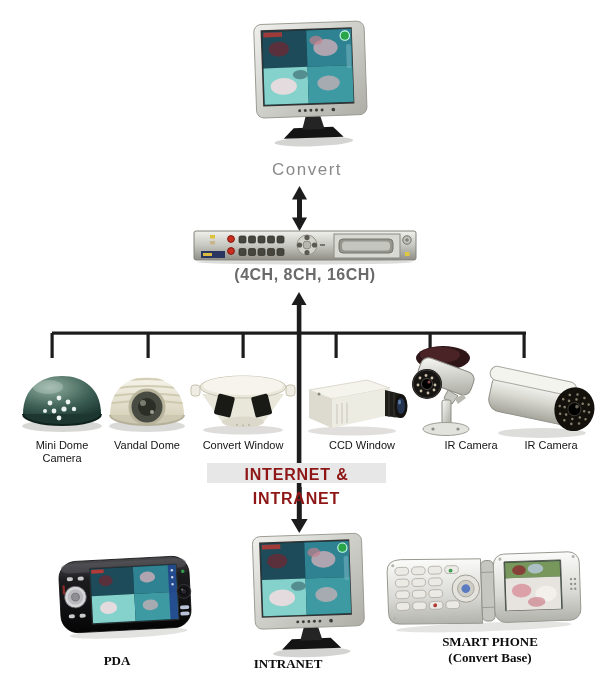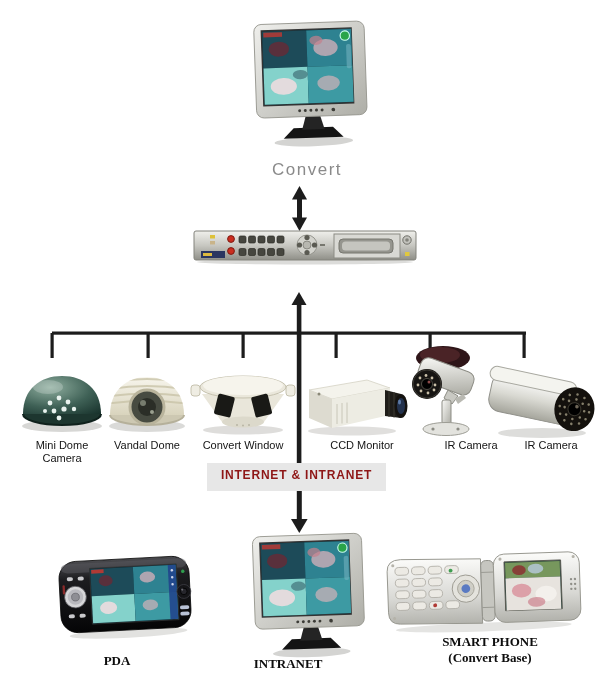--- a/index.html
+++ b/index.html
@@ -8,22 +8,22 @@
   .abs{position:absolute;}
   .lines{position:absolute;left:0;top:0;z-index:1;}
   .device{position:absolute;z-index:2;}
   .lbl{position:absolute;z-index:2;text-align:center;}
   .monitor-label{left:237px;top:160px;width:140px;font-size:17px;letter-spacing:1.5px;color:#8a8a8a;}
   .dvr-caption{left:205px;top:266px;width:200px;font-size:16px;font-weight:600;color:#6a6a6a;letter-spacing:.5px;}
   .cam-label{top:439px;width:100px;font-size:11px;line-height:13px;font-weight:normal;color:#141414;}
   .cam-label span{display:block;}
   .client-label{font-size:13px;line-height:16px;font-weight:bold;color:#0d0d0d;}
   .client-label span{display:block;font-family:Liberation Serif, serif;}
-  .net-banner{left:207px;top:463px;width:179px;height:28px;z-index:3;background:#e7e7e7;
-              color:#8e1616;font-size:12px;font-weight:bold;letter-spacing:.8px;
+  .net-banner{left:207px;top:463px;width:179px;height:20px;z-index:3;background:#e7e7e7;
+              color:#8e1616;font-size:16px;font-weight:bold;letter-spacing:.8px;
               text-align:center;line-height:24px;}
 </style>
 </head>
 <body>
 
 <div class="stage">
 
   <svg class="lines" width="600" height="694">
     <g fill="#1c1c1c">
       <rect x="297" y="197" width="5" height="22"></rect>
@@ -126,20 +126,21 @@
     </g>
     <g>
       <rect x="141" y="5" width="66" height="24" fill="#d9d9d4" stroke="#8b8b84"></rect>
       <rect x="146" y="10" width="54" height="14" rx="4" fill="#95958e" stroke="#76766f"></rect>
       <rect x="149" y="12.5" width="48" height="9" rx="3.5" fill="#c5c5bf"></rect>
     </g>
     <circle cx="214" cy="11" r="4.2" fill="#c3c3bd" stroke="#6f6f68"></circle>
     <circle cx="214" cy="11" r="1.8" fill="#83837c"></circle>
     <rect x="212" y="23" width="4.5" height="4" fill="#e0c83e"></rect>
   </svg>
+  <div class="lbl dvr-caption">(4CH, 8CH, 16CH)</div>
 
   <svg class="device" style="left:12px;top:367px;" width="100" height="70" viewBox="0 0 100 70">
     <defs>
       <radialGradient id="mdG" cx=".35" cy=".3" r=".95">
         <stop offset="0" stop-color="#8fae9f"></stop>
           <stop offset=".55" stop-color="#3f6156"></stop>
           <stop offset="1" stop-color="#16302a"></stop>
       </radialGradient>
     </defs>
     <ellipse cx="50" cy="59" rx="40" ry="6" fill="#d7d7d5"></ellipse>
@@ -302,21 +303,21 @@
     <span>Mini Dome</span>
     <span>Camera</span>
   </div>
   <div class="lbl cam-label" style="left:97px">
     <span>Vandal Dome</span>
   </div>
   <div class="lbl cam-label" style="left:193px">
     <span>Convert Window</span>
   </div>
   <div class="lbl cam-label" style="left:312px">
-    <span>CCD Monitor</span>
+    <span>CCD Window</span>
   </div>
   <div class="lbl cam-label" style="left:421px">
     <span>IR Camera</span>
   </div>
   <div class="lbl cam-label" style="left:501px">
     <span>IR Camera</span>
   </div>
 
   <div class="abs net-banner">INTERNET &amp; INTRANET</div>
 

